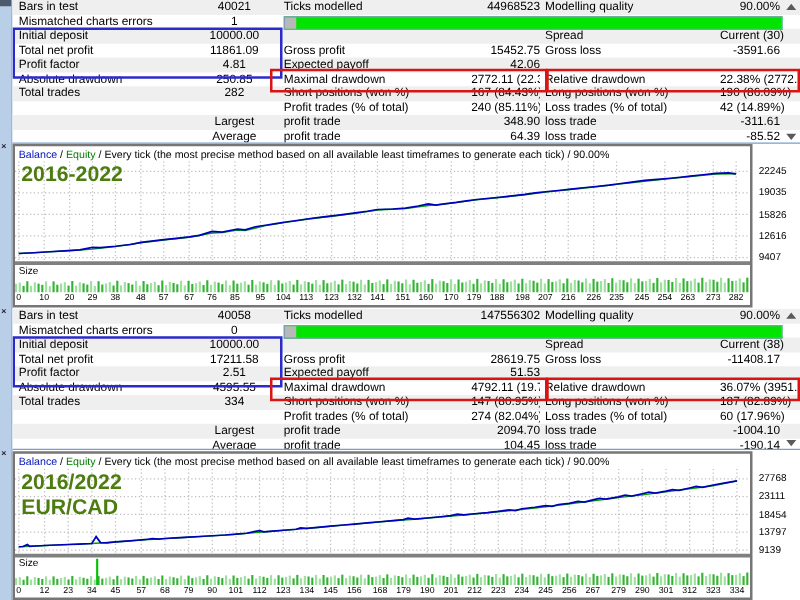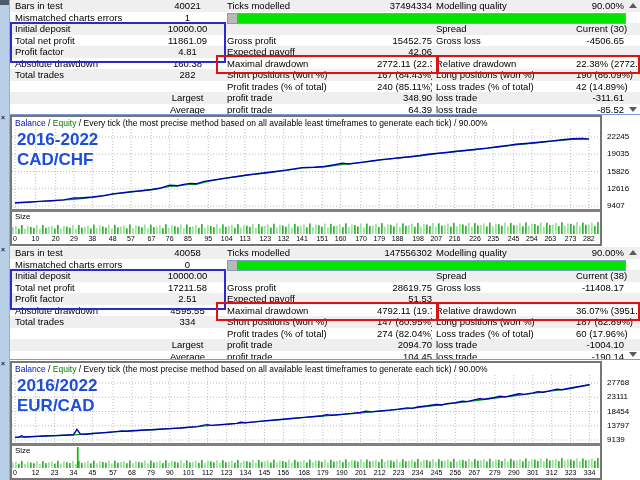--- a/index.html
+++ b/index.html
@@ -30,21 +30,21 @@
   .scroll-arrow.up{top:3px;border-bottom:5px solid #5a5a5a;}
   .scroll-arrow.down{bottom:2px;border-top:5px solid #5a5a5a;}
   
   .chart{position:absolute;left:10px;width:630px;}
   .frame{position:absolute;left:0;top:0;bottom:0;width:588px;border:2px solid #767676;background:#fff;display:flex;flex-direction:column;overflow:hidden;}
   .chead{height:12px;line-height:12px;font-size:8.5px;padding-left:3px;white-space:nowrap;overflow:hidden;}
   .chead .bal{color:#0012b5;}
   .chead .eq{color:#007d00;}
   .plot{flex:1;position:relative;}
   .plot svg{position:absolute;left:0;top:0;}
-  .ctitle{position:absolute;left:5px;font-weight:bold;color:#1d4ed8;font-size:17px;line-height:18px;letter-spacing:0px;}
+  .ctitle{position:absolute;left:5px;font-weight:bold;color:#4d7c0f;font-size:17px;line-height:18px;letter-spacing:0px;}
   .t1{top:2px;} .t2{top:22px;}
   .sep{height:3px;background:#808080;}
   .sizearea{height:22px;position:relative;}
   .sizelabel{position:absolute;left:3px;top:0;font-size:8px;line-height:9px;}
   .sizearea svg{position:absolute;left:0;bottom:0;}
   .xlabels{height:10px;position:relative;font-size:7px;}
   .xlabels span{position:absolute;top:1px;width:18px;text-align:center;line-height:8px;}
   .ycol{position:absolute;left:594px;top:0;bottom:0;width:36px;font-size:8px;text-decoration:underline;}
   .ycol span{position:absolute;left:3px;line-height:8px;}
 </style>
@@ -58,21 +58,21 @@
     <span class="strip-x" style="top:246px">×</span>
     <span class="strip-x" style="top:360px">×</span>
   </div>
 
   <div id="report1" class="report" style="top:0;height:114px">
     <div class="rows">
         <div class="rrow shade">
           <span class="cell c1l">Bars in test</span>
           <span class="cell c1v">40021</span>
           <span class="cell c2l">Ticks modelled</span>
-          <span class="cell c2v">37494334</span>
+          <span class="cell c2v">44968523</span>
           <span class="cell c3l">Modelling quality</span>
           <span class="cell c3v">90.00%</span>
         </div>
         <div class="rrow">
           <span class="cell c1l">Mismatched charts errors</span>
           <span class="cell c1v">1</span>
           <div class="progress"></div>
         </div>
         <div class="rrow shade">
           <span class="cell c1l">Initial deposit</span>
@@ -81,33 +81,33 @@
           <span class="cell c2v"></span>
           <span class="cell c3l">Spread</span>
           <span class="cell c3v">Current (30)</span>
         </div>
         <div class="rrow">
           <span class="cell c1l">Total net profit</span>
           <span class="cell c1v">11861.09</span>
           <span class="cell c2l">Gross profit</span>
           <span class="cell c2v">15452.75</span>
           <span class="cell c3l">Gross loss</span>
-          <span class="cell c3v">-4506.65</span>
+          <span class="cell c3v">-3591.66</span>
         </div>
         <div class="rrow shade">
           <span class="cell c1l">Profit factor</span>
           <span class="cell c1v">4.81</span>
           <span class="cell c2l">Expected payoff</span>
           <span class="cell c2v">42.06</span>
           <span class="cell c3l"></span>
           <span class="cell c3v"></span>
         </div>
         <div class="rrow">
           <span class="cell c1l">Absolute drawdown</span>
-          <span class="cell c1v">160.38</span>
+          <span class="cell c1v">250.85</span>
           <span class="cell c2l">Maximal drawdown</span>
           <span class="cell c2v">2772.11 (22.38%)</span>
           <span class="cell c3l">Relative drawdown</span>
           <span class="cell c3v">22.38% (2772.11)</span>
         </div>
         <div class="rrow shade">
           <span class="cell c1l">Total trades</span>
           <span class="cell c1v">282</span>
           <span class="cell c2l">Short positions (won %)</span>
           <span class="cell c2v">167 (84.43%)</span>
@@ -184,21 +184,20 @@
             <line x1="481.27464788732397" y1="0" x2="481.27464788732397" y2="80" stroke="#bdbdbd" stroke-width="1" stroke-dasharray="1,2"></line>
             <line x1="501.6267605633803" y1="0" x2="501.6267605633803" y2="80" stroke="#bdbdbd" stroke-width="1" stroke-dasharray="1,2"></line>
             <line x1="519.943661971831" y1="0" x2="519.943661971831" y2="80" stroke="#bdbdbd" stroke-width="1" stroke-dasharray="1,2"></line>
             <line x1="538.2605633802817" y1="0" x2="538.2605633802817" y2="80" stroke="#bdbdbd" stroke-width="1" stroke-dasharray="1,2"></line>
             <line x1="558.612676056338" y1="0" x2="558.612676056338" y2="80" stroke="#bdbdbd" stroke-width="1" stroke-dasharray="1,2"></line>
             <line x1="576.9295774647887" y1="0" x2="576.9295774647887" y2="80" stroke="#bdbdbd" stroke-width="1" stroke-dasharray="1,2"></line>
             <polyline points="3.0,73.8 27.4,72.5 51.8,71.0 62.0,70.3 80.3,68.3 100.7,65.2 119.0,63.0 139.4,60.8 157.7,57.4 165.8,57.0 178.0,55.1 184.1,55.4 200.4,51.5 216.7,48.9 235.0,46.2 255.4,43.8 273.7,41.5 290.0,39.0 312.4,37.8 330.7,35.4 344.9,34.1 369.3,30.9 387.7,29.0 408.0,26.8 426.3,24.5 444.6,22.6 465.0,20.4 483.3,18.3 503.7,16.0 522.0,14.1 540.3,12.2 560.6,10.3 576.9,10.1" fill="none" stroke="#00a000" stroke-width="1.2"></polyline>
             <polyline points="3.0,73.8 15.2,73.2 27.4,72.4 39.6,71.7 51.8,70.9 62.0,68.9 68.1,69.0 80.3,68.0 92.5,66.6 100.7,64.9 110.9,63.7 119.0,62.7 129.2,61.7 139.4,60.5 147.5,59.3 157.7,56.2 165.8,56.7 171.9,55.4 178.0,54.4 184.1,54.8 192.3,52.4 200.4,51.2 208.6,49.9 216.7,48.6 226.9,47.2 235.0,46.0 245.2,44.7 255.4,43.5 263.5,42.5 273.7,41.1 281.8,40.0 290.0,38.6 302.2,38.2 312.4,37.5 322.5,35.8 330.7,34.1 336.8,35.0 344.9,33.9 353.1,32.9 361.2,31.7 369.3,30.6 379.5,29.6 387.7,28.8 397.8,27.7 408.0,26.5 416.1,25.3 426.3,24.2 436.5,23.2 444.6,22.3 454.8,21.2 465.0,20.2 475.2,19.1 483.3,18.0 493.5,16.7 503.7,15.3 513.8,14.5 522.0,13.8 532.2,12.8 540.3,11.9 550.5,10.8 560.6,9.7 570.8,9.4 576.9,10.1" fill="none" stroke="#0000bb" stroke-width="1.4"></polyline>
           </svg>
           <div class="ctitle t1">2016-2022</div>
-          <div class="ctitle t2">CAD/CHF</div>
         </div>
         <div class="sep"></div>
         <div class="sizearea">
           <span class="sizelabel">Size</span>
           <svg width="588" height="22">
             <rect x="0.0" y="15.0" width="1.7" height="7.0" fill="#9fdf9f"></rect>
             <rect x="3.0" y="14.0" width="1.7" height="8.0" fill="#9fdf9f"></rect>
             <rect x="6.0" y="16.7" width="1.7" height="5.3" fill="#33b333"></rect>
             <rect x="9.0" y="13.0" width="1.7" height="9.0" fill="#33b333"></rect>
             <rect x="12.0" y="16.7" width="1.7" height="5.3" fill="#9fdf9f"></rect>

